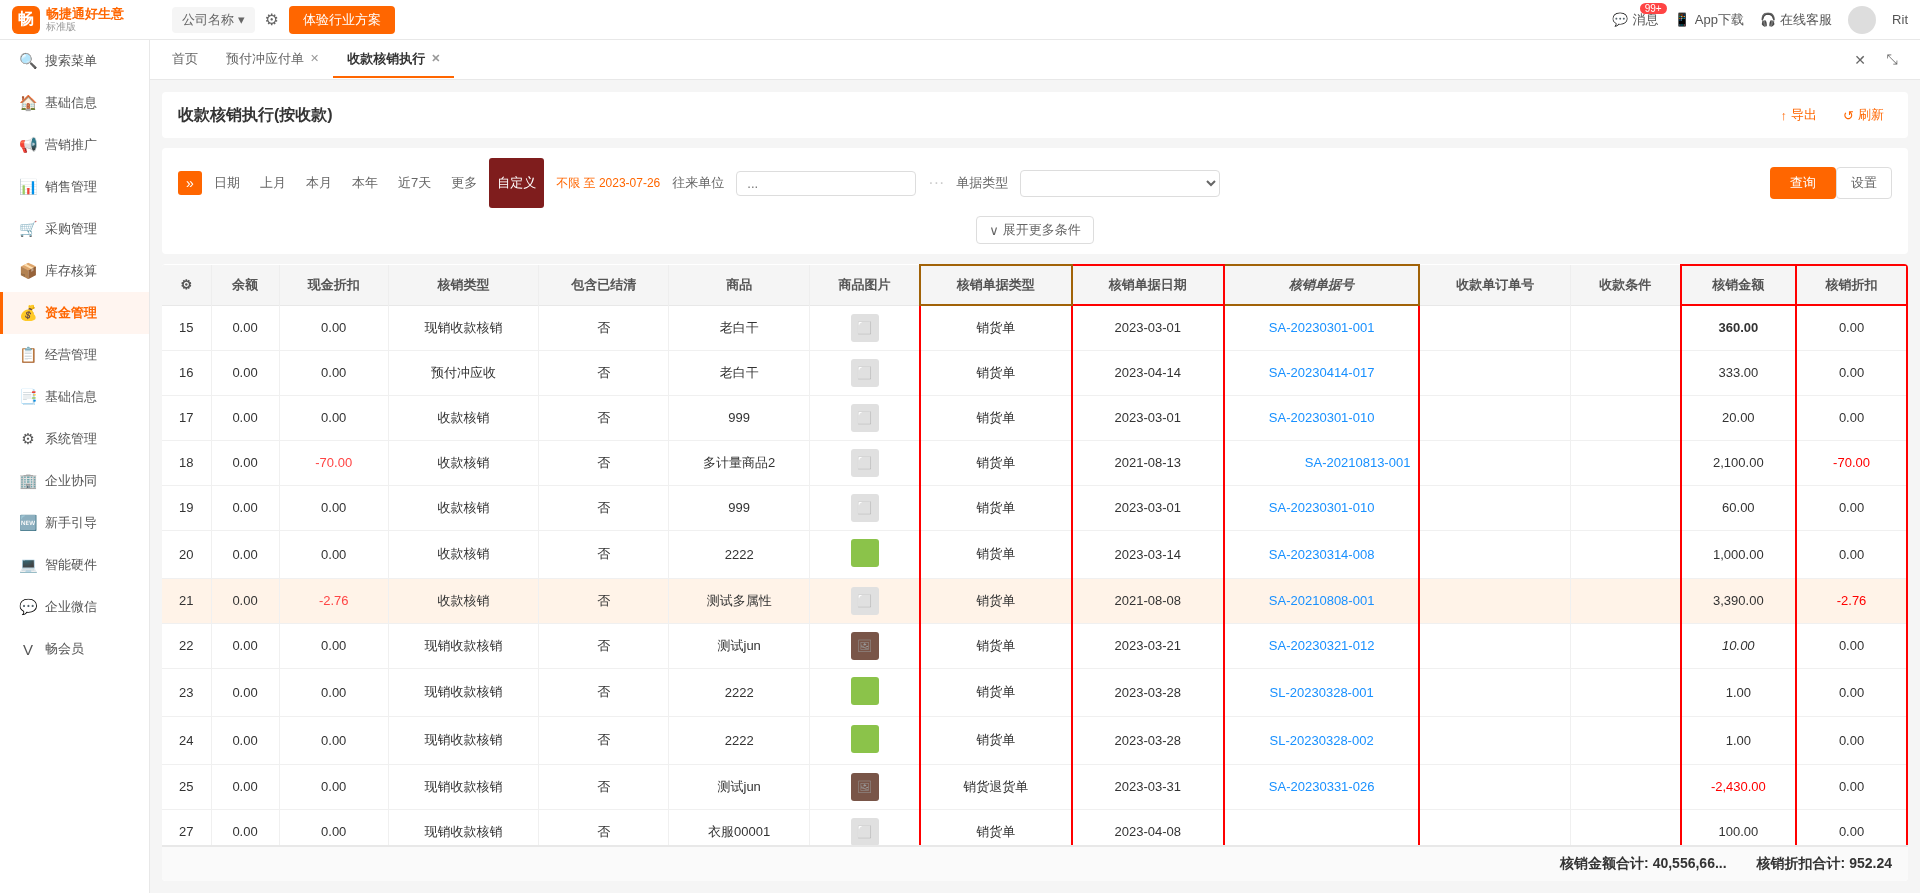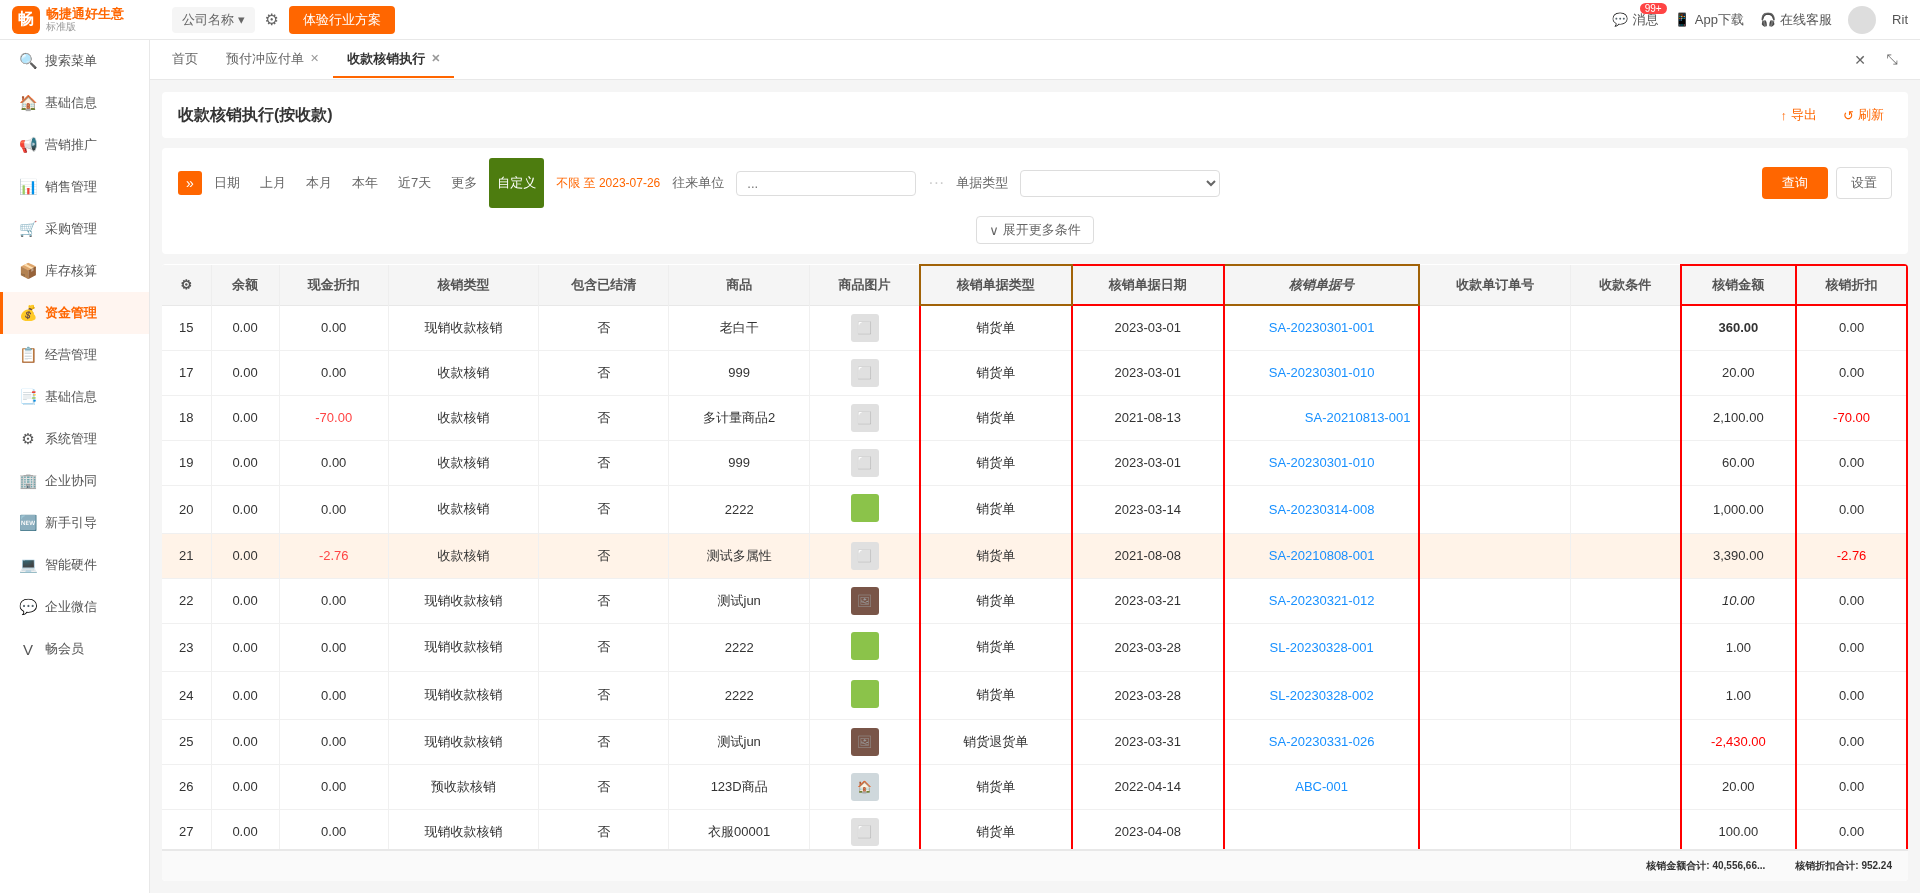--- a/index.html
+++ b/index.html
@@ -253,21 +253,21 @@
       gap: 4px;
     }
     .date-opt {
       padding: 2px 8px;
       color: #666;
       cursor: pointer;
       font-size: 13px;
       border-radius: 3px;
     }
     .date-opt.custom {
-      background: #4d7c0f;
+      background: #7f1d1d;
       color: white;
       border-radius: 3px;
       padding: 16px 8px;
     }
     .date-range-text {
       color: #ff6600;
       font-size: 12px;
     }
     .filter-input {
       border: 1px solid #ddd;
@@ -314,21 +314,20 @@
       color: #666;
       border: 1px solid #ddd;
       border-radius: 4px;
       padding: 6px 14px;
       cursor: pointer;
       font-size: 13px;
     }
     .filter-actions {
       margin-left: auto;
       display: flex;
-      gap: 8px;
     }
     .expand-row {
       display: flex;
       justify-content: center;
       margin-top: 8px;
     }
 
     
     .table-container {
       flex: 1;
@@ -380,21 +379,21 @@
 
     
     .totals-row {
       background: #fafafa;
       border-top: 2px solid #e8e8e8;
       display: flex;
       padding: 8px 16px;
       justify-content: flex-end;
       gap: 30px;
       font-weight: bold;
-      font-size: 10px;
+      font-size: 14px;
       text-align: right;
     }
 
     
     .img-thumb {
       width: 28px;
       height: 28px;
       background: #e0e0e0;
       border-radius: 3px;
       display: inline-flex;
@@ -621,20 +620,36 @@
     <td style="text-align:center;"><div class="img-thumb">⬜</div></td>
     <td style="border-left:2px solid red;border-right:2px solid red;">销货单</td>
     <td style="border-left:2px solid red;border-right:2px solid red;">2023-03-01</td>
     <td style="border-left:2px solid red;border-right:2px solid red;"><span class="link-text">SA-20230301-001</span></td>
     <td></td>
     <td></td>
     <td style="border-left:2px solid red;border-right:2px solid red;font-weight:bold;">360.00</td>
     <td style="border-left:2px solid red;border-right:2px solid red;">0.00</td>
   </tr>
                 <tr>
+    <td>16</td>
+    <td>0.00</td>
+    <td>0.00</td>
+    <td>预付冲应收</td>
+    <td>否</td>
+    <td>老白干</td>
+    <td style="text-align:center;"><div class="img-thumb">⬜</div></td>
+    <td style="border-left:2px solid red;border-right:2px solid red;">销货单</td>
+    <td style="border-left:2px solid red;border-right:2px solid red;">2023-04-14</td>
+    <td style="border-left:2px solid red;border-right:2px solid red;"><span class="link-text">SA-20230414-017</span></td>
+    <td></td>
+    <td></td>
+    <td style="border-left:2px solid red;border-right:2px solid red;">333.00</td>
+    <td style="border-left:2px solid red;border-right:2px solid red;">0.00</td>
+  </tr>
+                <tr>
     <td>17</td>
     <td>0.00</td>
     <td>0.00</td>
     <td>收款核销</td>
     <td>否</td>
     <td>999</td>
     <td style="text-align:center;"><div class="img-thumb">⬜</div></td>
     <td style="border-left:2px solid red;border-right:2px solid red;">销货单</td>
     <td style="border-left:2px solid red;border-right:2px solid red;">2023-03-01</td>
     <td style="border-left:2px solid red;border-right:2px solid red;"><span class="link-text">SA-20230301-010</span></td>
@@ -762,36 +777,20 @@
     <td>现销收款核销</td>
     <td>否</td>
     <td>测试jun</td>
     <td style="text-align:center;"><div class="img-thumb brown">🖼</div></td>
     <td style="border-left:2px solid red;border-right:2px solid red;">销货退货单</td>
     <td style="border-left:2px solid red;border-right:2px solid red;">2023-03-31</td>
     <td style="border-left:2px solid red;border-right:2px solid red;"><span class="link-text">SA-20230331-026</span></td>
     <td></td>
     <td></td>
     <td style="border-left:2px solid red;border-right:2px solid red;" class="red-negative">-2,430.00</td>
-    <td style="border-left:2px solid red;border-right:2px solid red;">0.00</td>
-  </tr>
-                <tr>
-    <td>26</td>
-    <td>0.00</td>
-    <td>0.00</td>
-    <td>预收款核销</td>
-    <td>否</td>
-    <td>123D商品</td>
-    <td style="text-align:center;"><div class="img-thumb grey-light">🏠</div></td>
-    <td style="border-left:2px solid red;border-right:2px solid red;">销货单</td>
-    <td style="border-left:2px solid red;border-right:2px solid red;">2022-04-14</td>
-    <td style="border-left:2px solid red;border-right:2px solid red;"><span class="link-text">ABC-001</span></td>
-    <td></td>
-    <td></td>
-    <td style="border-left:2px solid red;border-right:2px solid red;">20.00</td>
     <td style="border-left:2px solid red;border-right:2px solid red;">0.00</td>
   </tr>
                 <tr>
     <td>27</td>
     <td>0.00</td>
     <td>0.00</td>
     <td>现销收款核销</td>
     <td>否</td>
     <td>衣服00001</td>
     <td style="text-align:center;"><div class="img-thumb">⬜</div></td>

